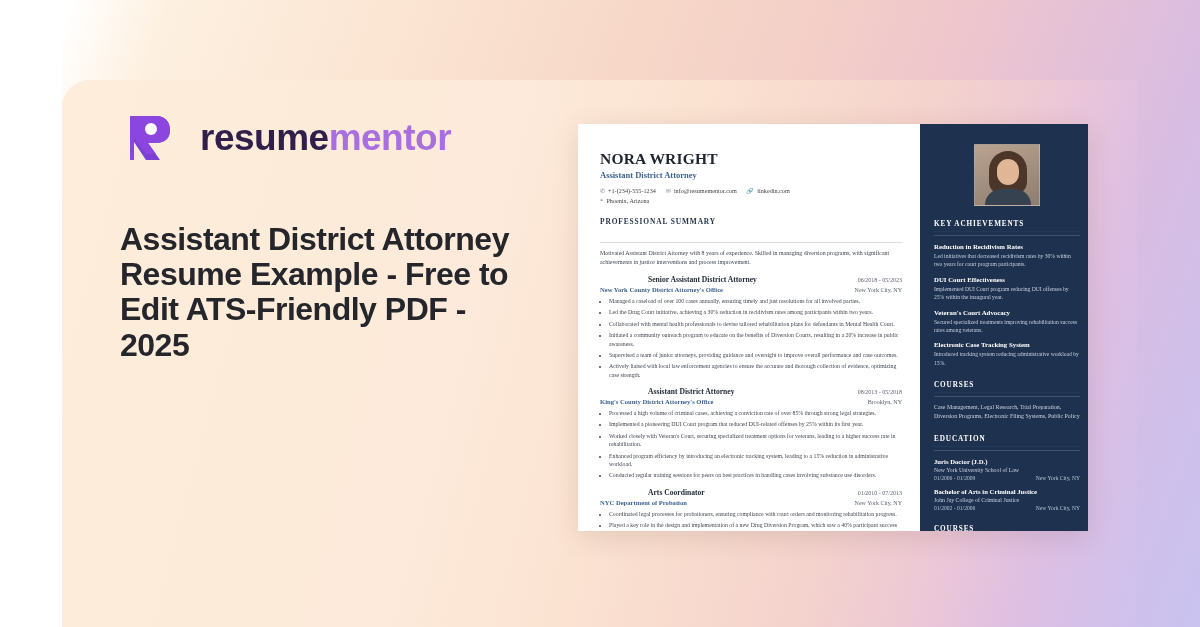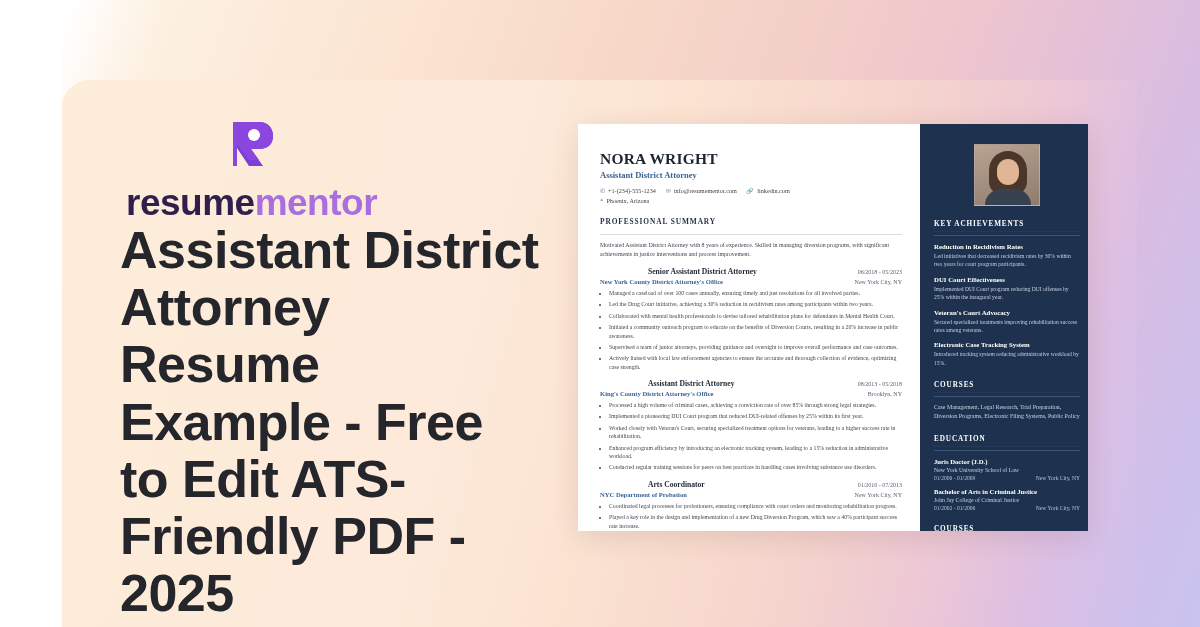--- a/index.html
+++ b/index.html
@@ -26,29 +26,29 @@
     border-radius: 28px 0 0 0;
     box-shadow: 0 0 0 0 rgba(0,0,0,0);
     overflow: hidden;
   }
   .card-grad {
     position:absolute; inset:0;
     background: linear-gradient(105deg, #fdedda 0%, #fdeada 38%, #fbe3d2 52%, #f8dbce 62%, #f4d2cd 72%, #ecc7d6 82%, #ddbfe2 90%, #cdc2ee 100%);
   }
 
   
-  .logo-wrap { position:absolute; left:126px; top:118px; display:flex; align-items:center; gap:12px; z-index:4;flex-direction:column;}
+  .logo-wrap { position:absolute; left:126px; top:112px; display:flex; align-items:center; gap:28px; z-index:4;}
   .logo-mark { width:46px; height:52px; position:relative; }
   .logo-text { font-size: 37px; font-weight: 700; letter-spacing:-0.5px; }
   .logo-text .a { color:#2f1f4a; }
   .logo-text .b { color:#a96fe0; }
 
   .headline {
     position:absolute; left:120px; top:222px; width:420px;
-    font-size: 52px; line-height: 1.1; font-weight: 800;
+    font-size: 32px; line-height: 1.1; font-weight: 800;
     color: #24262b; letter-spacing:-0.5px; z-index:4;
   }
 
   
   .resume {
     position:absolute; left:578px; top:124px;
     width: 510px; height: 407px;
     background:#ffffff;
     display:flex;
     box-shadow: 0 6px 26px rgba(80,40,20,0.13);
@@ -60,21 +60,21 @@
   .res-side { width: 168px; background:#1e3250; color:#fff; padding: 14px 8px 10px 14px; }
 
   .name { font-size: 15.5px; font-weight: 700; color:#1e2530; letter-spacing:0.2px; }
   .role { font-size: 8.5px; color:#3d6392; margin-top:2px; font-weight:600;}
   .contact { margin-top:7px; font-size:6.2px; color:#444; display:flex; flex-wrap:wrap; gap:10px; }
   .contact span { display:inline-flex; align-items:center; gap:3px; }
   .ci { color:#7a8594; font-size:6px; }
 
   .sec-title {
     font-size: 7.4px; font-weight:700; color:#27324a; letter-spacing:0.9px;
-    margin-top: 13px; padding-bottom:8px; border-bottom:1px solid #d8dde5;
+    margin-top: 13px; padding-bottom:16px; border-bottom:1px solid #d8dde5;
   }
   .summary { font-size:5.9px; line-height:1.55; color:#3f4650; margin-top:6px; }
 
   .job { margin-top:8px; }
   .job-row { display:flex; justify-content:space-between; align-items:baseline;padding-left:48px; }
   .job-title { font-size:7.6px; font-weight:700; color:#232c3a; }
   .job-date { font-size:6px; color:#5a6373; }
   .job-row2 { display:flex; justify-content:space-between; align-items:baseline; margin-top:2px;}
   .job-org { font-size:6.6px; font-weight:700; color:#3d6392; }
   .job-loc { font-size:6px; color:#5a6373; }

